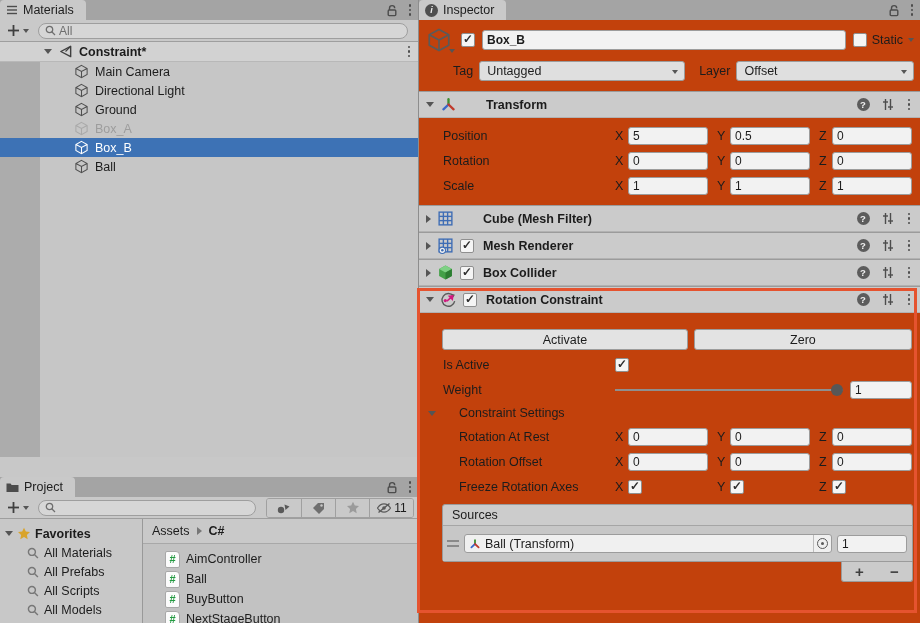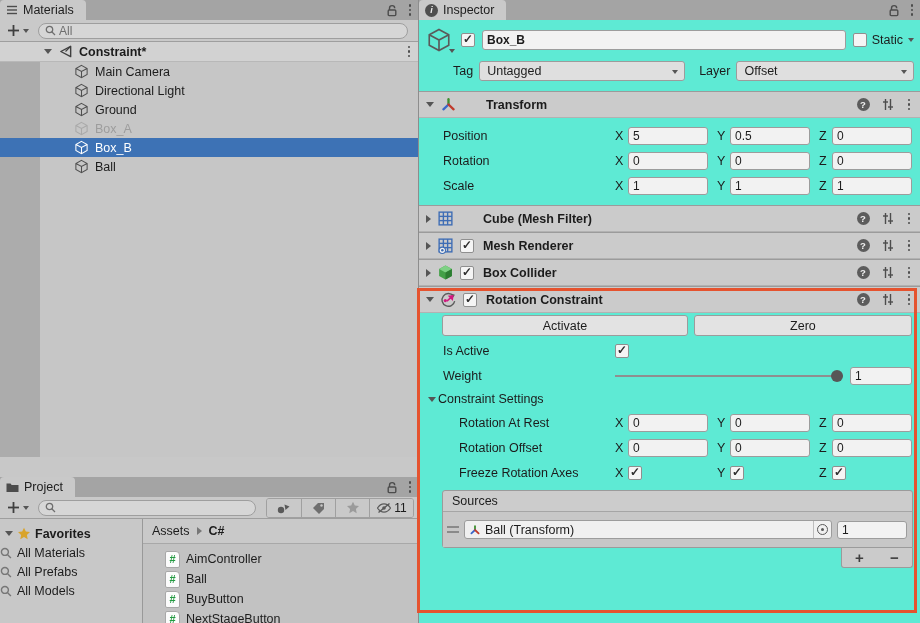--- a/index.html
+++ b/index.html
@@ -5,21 +5,21 @@
   * { margin:0; padding:0; box-sizing:border-box; }
   html,body { width:920px; height:623px; }
   body {
     position:relative; overflow:hidden;
     font-family:"Liberation Sans", sans-serif; font-size:12px; color:#1c1c1c;
     background:#c8c8c8;
   }
   .panel { position:absolute; overflow:hidden; }
   #hierarchy { left:0; top:0; width:418px; height:477px; background:#c8c8c8; }
   #project   { left:0; top:477px; width:418px; height:146px; background:#c8c8c8; }
-  #inspector { left:418px; top:0; width:502px; height:623px; background:#5eead4; border-left:1px solid #8d8d8d; }
+  #inspector { left:418px; top:0; width:502px; height:623px; background:#c2410c; border-left:1px solid #8d8d8d; }
 
   
   .tabbar { height:20px; background:#a4a4a4; display:flex; align-items:stretch; position:relative; }
   .tab { background:#c9c9c9; display:flex; align-items:center; gap:5px; padding:0 12px 0 6px;
          border-radius:4px 4px 0 0; font-size:12.5px; color:#202020; }
   .tabbar-right { position:absolute; right:5px; top:0; height:20px; display:flex; align-items:center; gap:9px; }
 
   
   .tri-down { width:0; height:0; border-left:4px solid transparent; border-right:4px solid transparent; border-top:5px solid #555; }
   .tri-right { width:0; height:0; border-top:4px solid transparent; border-bottom:4px solid transparent; border-left:5px solid #555; }
@@ -68,21 +68,21 @@
   .hrow.selected .go-cube { color:#fff; }
 
   
   .tool-group { display:flex; height:20px; border:1px solid #a0a0a0; border-radius:3px; overflow:hidden; margin-left:4px; }
   .tool-btn { width:34px; background:#c9c9c9; display:flex; align-items:center; justify-content:center; gap:2px; border-left:1px solid #a0a0a0; }
   .tool-btn:first-child { border-left:none; }
   .tool-btn.wide { width:44px; }
   .proj-body { display:flex; height:104px; }
   .proj-left { width:143px; border-right:1px solid #999; padding-top:5px; background:#c8c8c8; }
   .fav-header { height:19px; display:flex; align-items:center; gap:4px; padding-left:5px; font-weight:bold; font-size:12.5px; }
-  .fav-item { height:19px; display:flex; align-items:center; gap:5px; font-size:12.5px; white-space:nowrap; }
+  .fav-item { height:19px; display:flex; align-items:center; gap:5px; padding-left:27px; font-size:12.5px; white-space:nowrap; }
   .proj-right { flex:1; background:#c2c2c2; }
   .crumb-bar { height:25px; background:#c9c9c9; border-bottom:1px solid #a8a8a8; display:flex; align-items:center; gap:7px; padding-left:9px; font-size:12.5px; }
   .crumb-bar .current { font-weight:bold; }
   .file-list { padding-top:5px; }
   .file-row { height:20px; display:flex; align-items:center; gap:6px; padding-left:22px; font-size:12.5px; }
 
   
   .obj-row { display:flex; align-items:center; gap:7px; margin:7px 6px 0 7px; height:26px; }
   .go-big { position:relative; width:28px; height:26px; flex:none; }
   .go-big .tri-tiny { position:absolute; right:-1px; bottom:0; }
@@ -103,24 +103,24 @@
   .irow { display:flex; align-items:center; height:25px; padding:0 8px 0 24px; }
   .irow .lbl { width:172px; flex:none; font-size:12.5px; }
   .irow.ind { padding-left:40px; }
   .irow.ind .lbl { width:156px; }
   .axis-group { flex:1; display:flex; align-items:center; gap:4px; margin-right:9px; min-width:0; }
   .axis-group:last-child { margin-right:0; }
   .axis-letter { width:9px; flex:none; font-size:12.5px; }
   .axis-group .field { flex:1; width:100%; }
 
   .tbody { padding:5px 0 7px 0; }
-  .btn-row { display:flex; gap:6px; margin:2px 8px 2px 23px;text-align:center; }
+  .btn-row { display:flex; gap:6px; margin:16px 8px 2px 23px;text-align:center; }
   .btn-activate { flex:53; }
   .btn-zero { flex:47; }
-  .foldout-row { height:22px; display:flex; align-items:center; gap:2px; padding-left:9px; font-size:12.5px;text-align:right; }
+  .foldout-row { height:22px; display:flex; align-items:center; gap:23px; padding-left:9px; font-size:12.5px;text-align:right; }
   .slider { position:relative; flex:1; height:18px; margin-right:7px; }
   .slider .track { position:absolute; left:0; right:0; top:8px; height:2px; background:#8f8f8f; }
   .slider .handle { position:absolute; right:0; top:3px; width:12px; height:12px; border-radius:50%; background:#575757; }
   .weight-field { width:62px; flex:none; }
 
   .sources { margin:5px 7px 0 23px; border:1px solid #9b9b9b; border-radius:3px 3px 0 3px; background:#cccccc; }
   .sources-header { height:21px; display:flex; align-items:center; padding-left:9px; font-size:12.5px; border-bottom:1px solid #a5a5a5; }
   .source-row { height:35px; display:flex; align-items:center; gap:5px; padding:0 5px 0 4px; background:#c7c7c7; }
   .obj-field { flex:1; height:19px; background:#f0f0f0; border:1px solid #9c9c9c; border-radius:3px;
                display:flex; align-items:center; gap:4px; padding-left:4px; font-size:12.5px; }
@@ -314,20 +314,27 @@
             <line x1="7" y1="7" x2="10" y2="10" stroke="#777" stroke-width="1.3"></line>
           </svg>
         <span>All Materials</span>
       </div>
       <div class="fav-item">
         <svg width="12" height="12" viewBox="0 0 11 11">
             <circle cx="4.5" cy="4.5" r="3.2" fill="none" stroke="#777" stroke-width="1.3"></circle>
             <line x1="7" y1="7" x2="10" y2="10" stroke="#777" stroke-width="1.3"></line>
           </svg>
         <span>All Prefabs</span>
+      </div>
+      <div class="fav-item">
+        <svg width="12" height="12" viewBox="0 0 11 11">
+            <circle cx="4.5" cy="4.5" r="3.2" fill="none" stroke="#777" stroke-width="1.3"></circle>
+            <line x1="7" y1="7" x2="10" y2="10" stroke="#777" stroke-width="1.3"></line>
+          </svg>
+        <span>All Scripts</span>
       </div>
       <div class="fav-item">
         <svg width="12" height="12" viewBox="0 0 11 11">
             <circle cx="4.5" cy="4.5" r="3.2" fill="none" stroke="#777" stroke-width="1.3"></circle>
             <line x1="7" y1="7" x2="10" y2="10" stroke="#777" stroke-width="1.3"></line>
           </svg>
         <span>All Models</span>
       </div>
     </div>
     <div class="proj-right">

